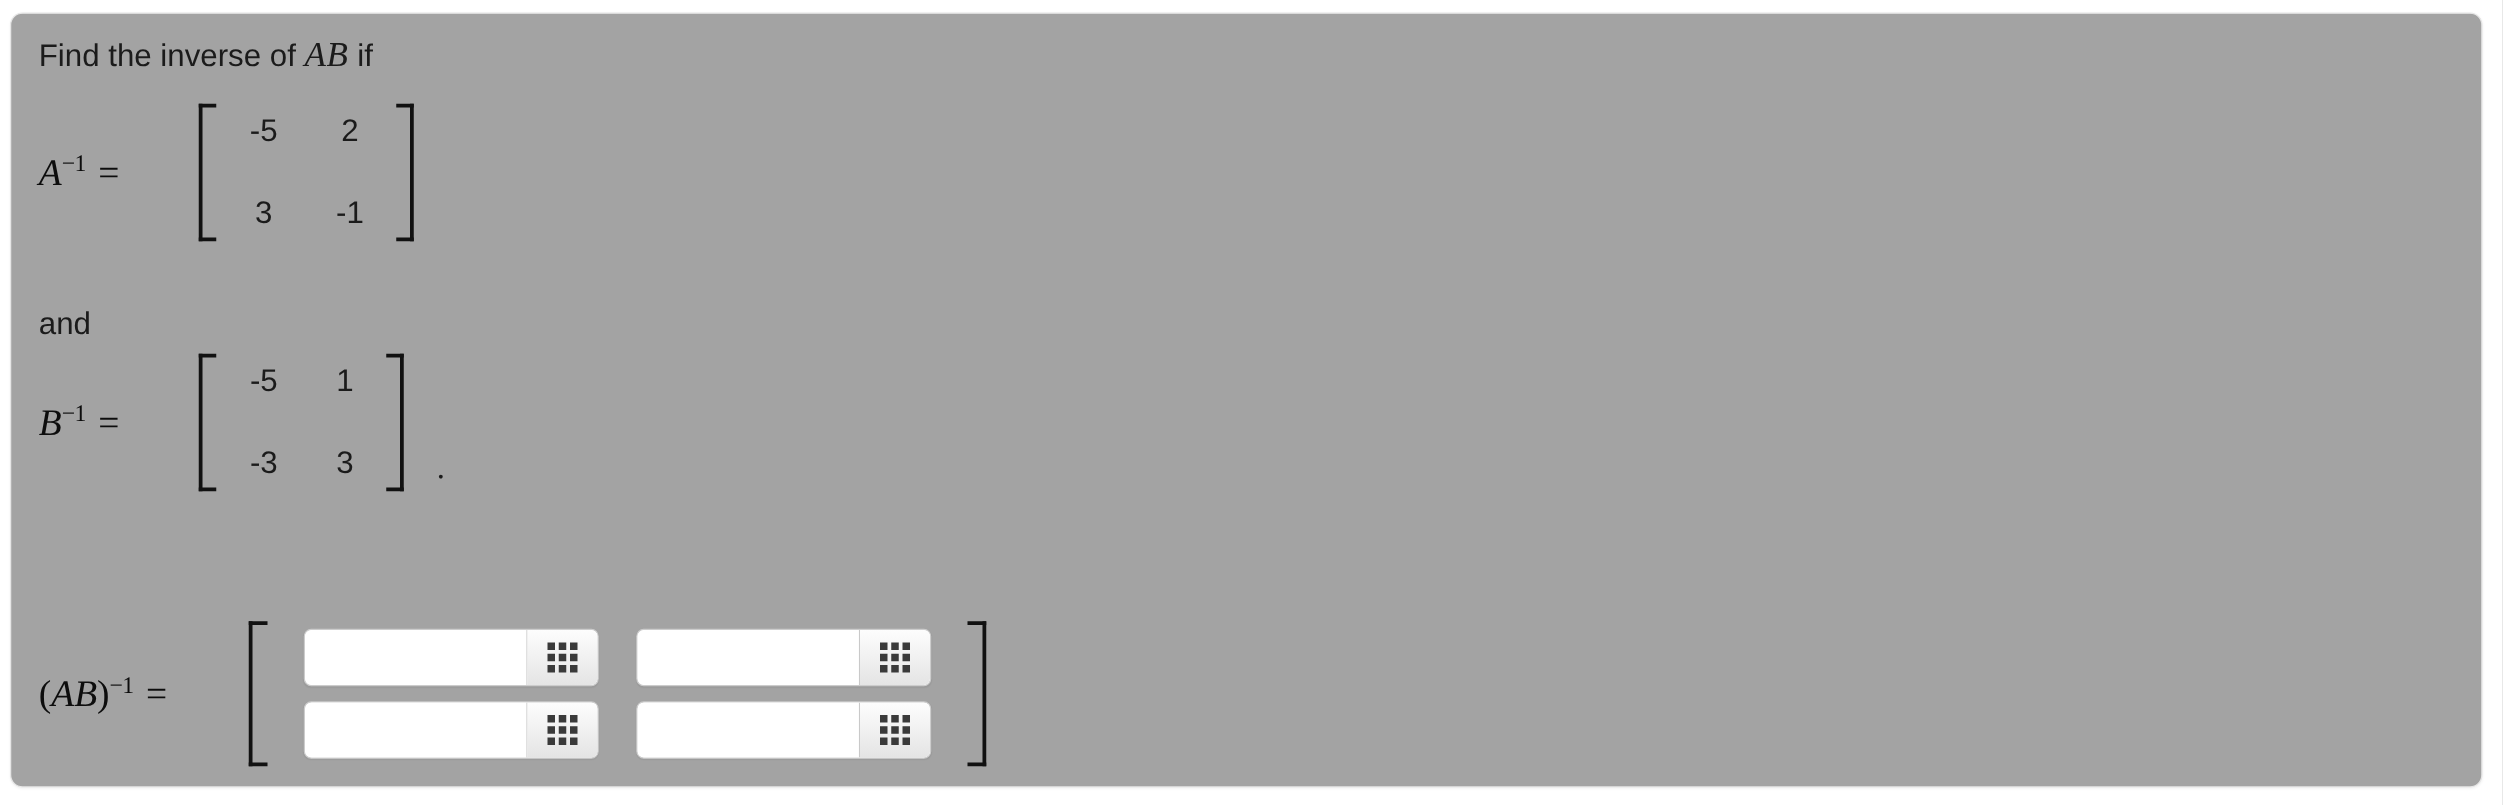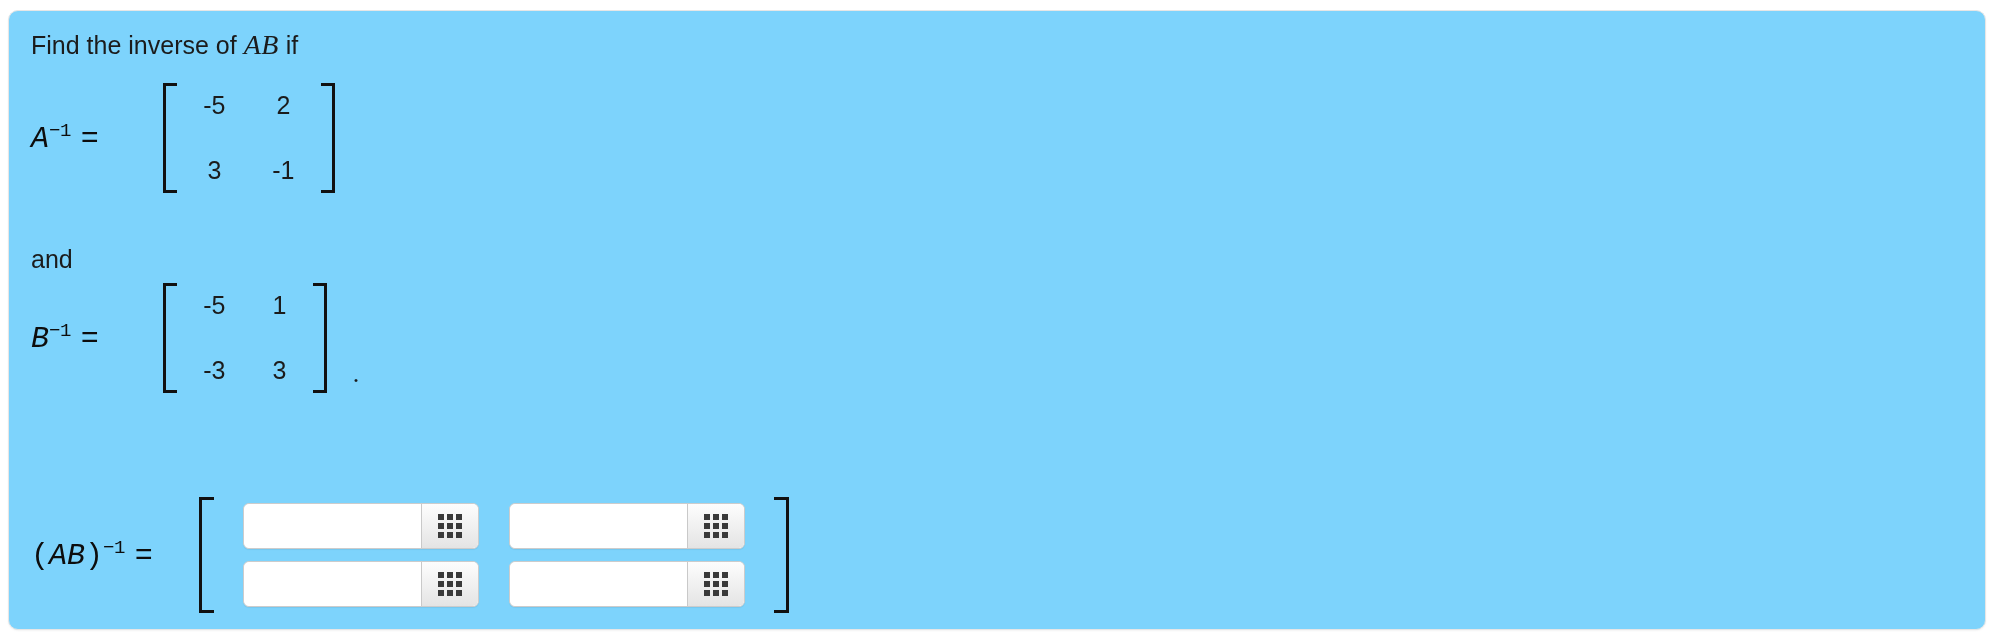--- a/index.html
+++ b/index.html
@@ -15,21 +15,21 @@
   }
 
   
   .panel {
     position: absolute;
     left: 8px;
     top: 10px;
     width: 1978px;
     height: 620px;
     box-sizing: border-box;
-    background: #7dd3fc;
+    background: #a3a3a3;
     border: 1px solid #e6e6e6;
     border-radius: 10px;
     box-shadow: 0 1px 2px rgba(0,0,0,0.05);
   }
 
   .panel-inner {
     position: relative;
     width: 100%;
     height: 100%;
   }
@@ -60,21 +60,21 @@
     line-height: 1;
   }
 
   
   .eqrow {
     position: absolute;
     display: flex;
     align-items: center;
   }
   .eq-label {
-    font-family: Liberation Mono, monospace;
+    font-family: Liberation Serif, serif;
     font-style: italic;
     font-size: 30px;
     color: #0d0d0d;
     white-space: nowrap;
   }
   .eq-label .sup {
     font-size: 19px;
     vertical-align: super;
     font-style: normal;
     letter-spacing: -0.5px;

